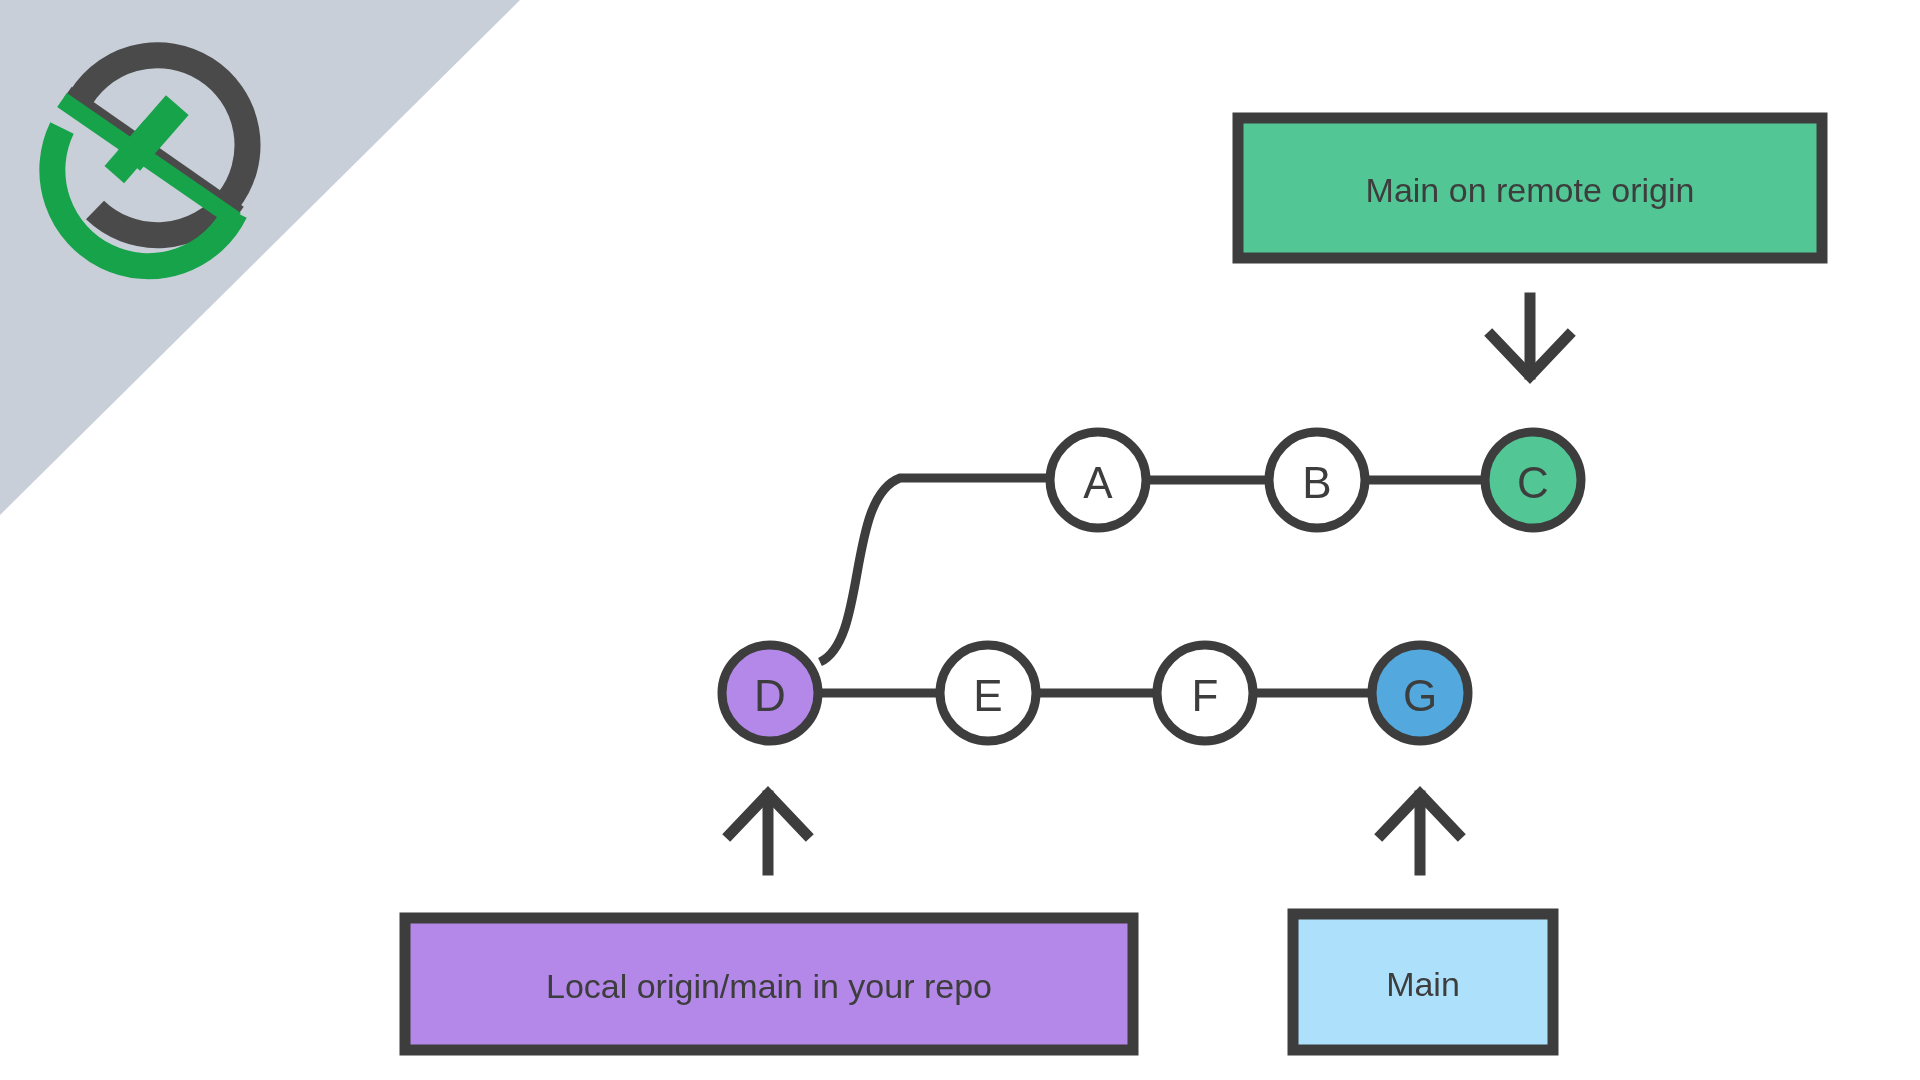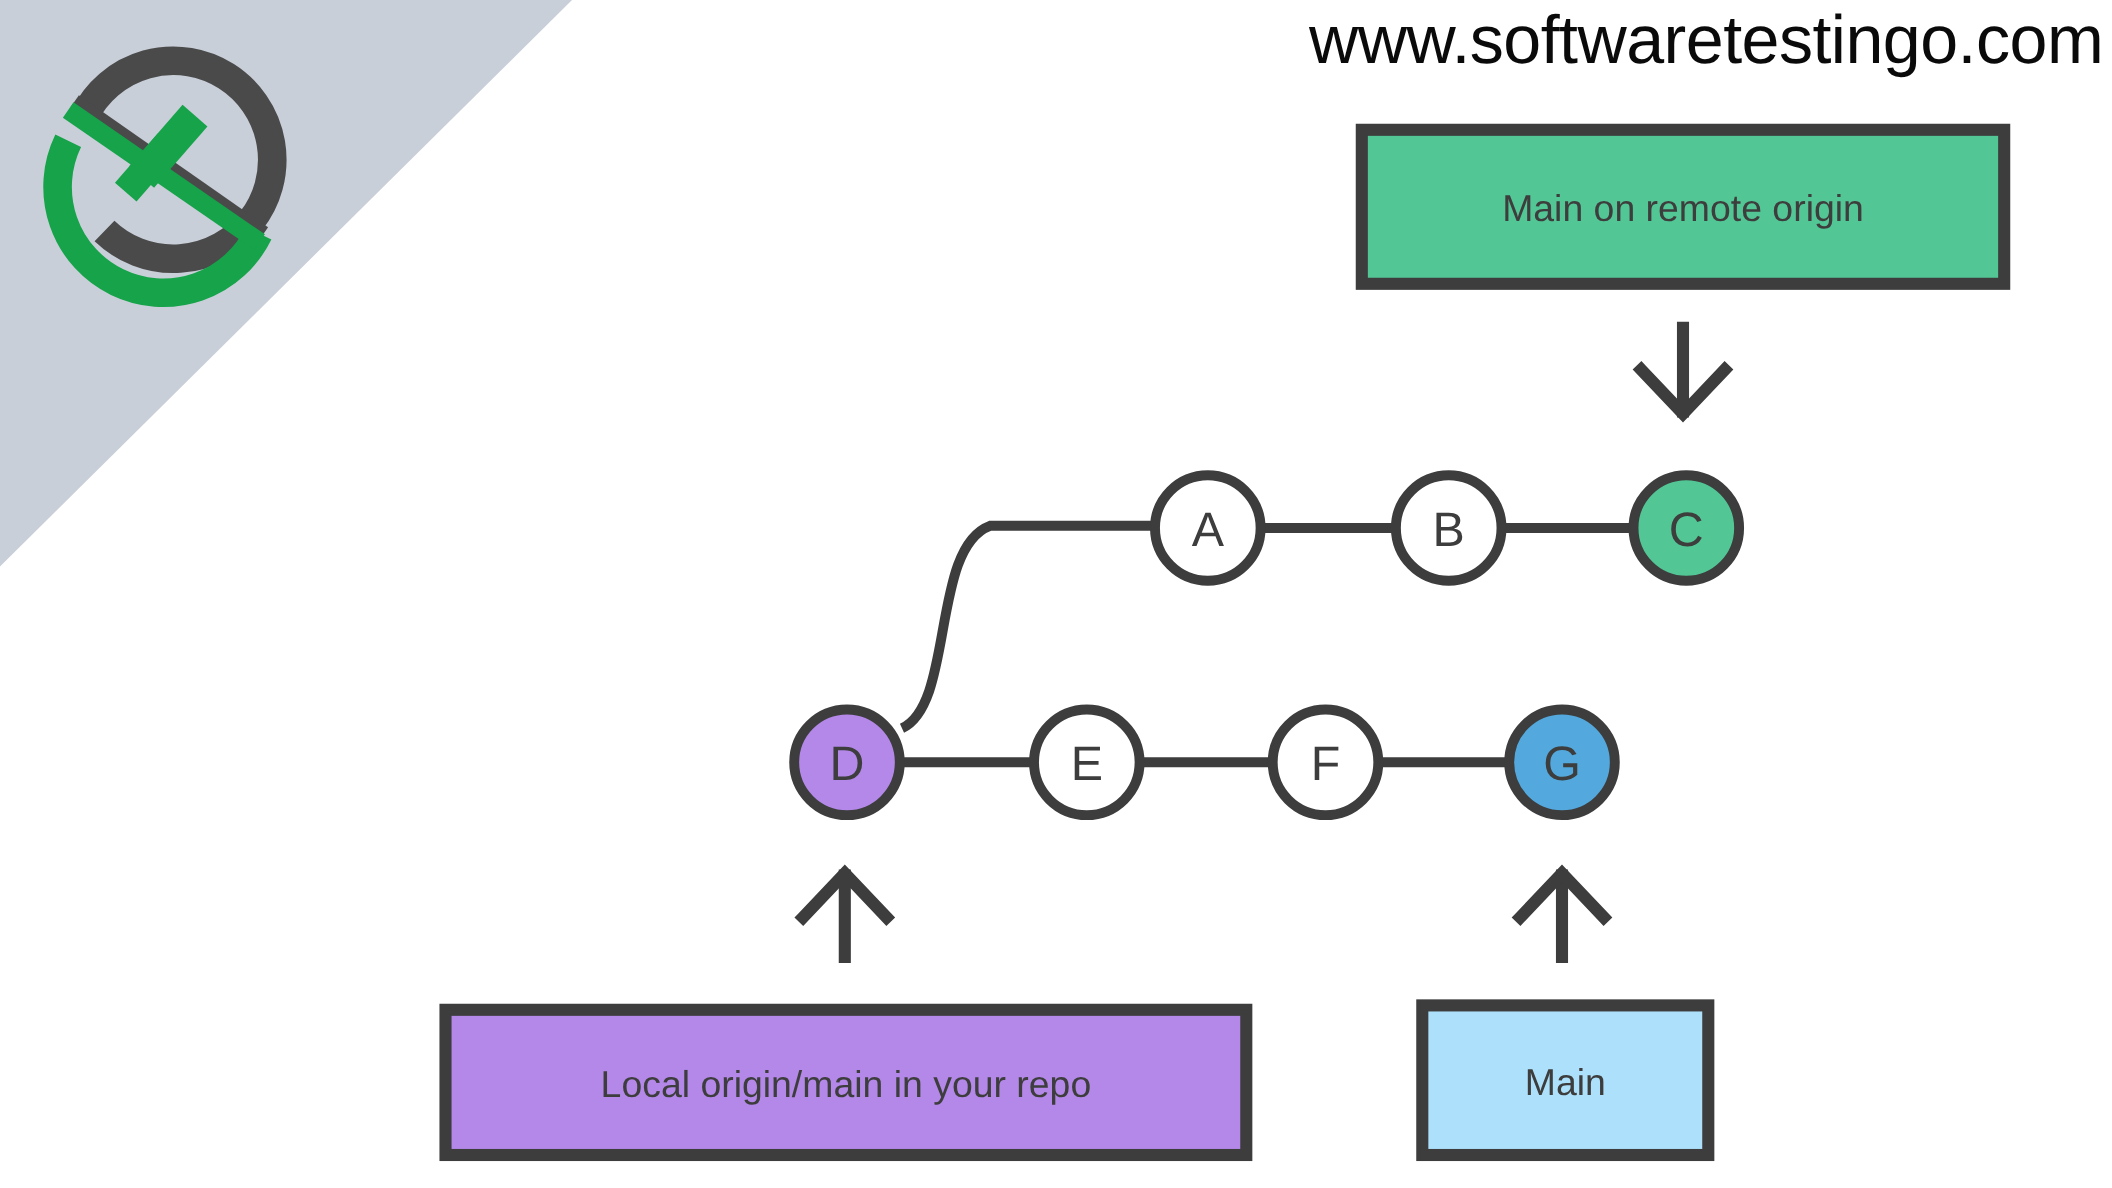--- a/index.html
+++ b/index.html
@@ -52,21 +52,20 @@
     letter-spacing: -0.5px;
     white-space: nowrap;
     line-height: 1.05;
   }
 </style>
 </head>
 <body>
 
 <div id="stage">
 
-  <div class="site-url">www.softwaretestingo.com</div>
 
   <svg id="diagram-svg" viewBox="0 0 1920 1080" xmlns="http://www.w3.org/2000/svg">
 
     <polygon points="0,0 520,0 0,515" fill="#c8cfd8"></polygon>
 
     <g>
       <path d="M 77,105 A 90,90 0 1 1 95,210" fill="none" stroke="#4a4a4a" stroke-width="26" stroke-linecap="butt"></path>
       <path d="M 62,128 A 90,90 0 1 0 235,212" fill="none" stroke="#16a34a" stroke-width="26" stroke-linecap="butt"></path>
       <line x1="68" y1="92" x2="240" y2="212" stroke="#4a4a4a" stroke-width="13"></line>
       <line x1="62" y1="100" x2="236" y2="220" stroke="#16a34a" stroke-width="17"></line>

